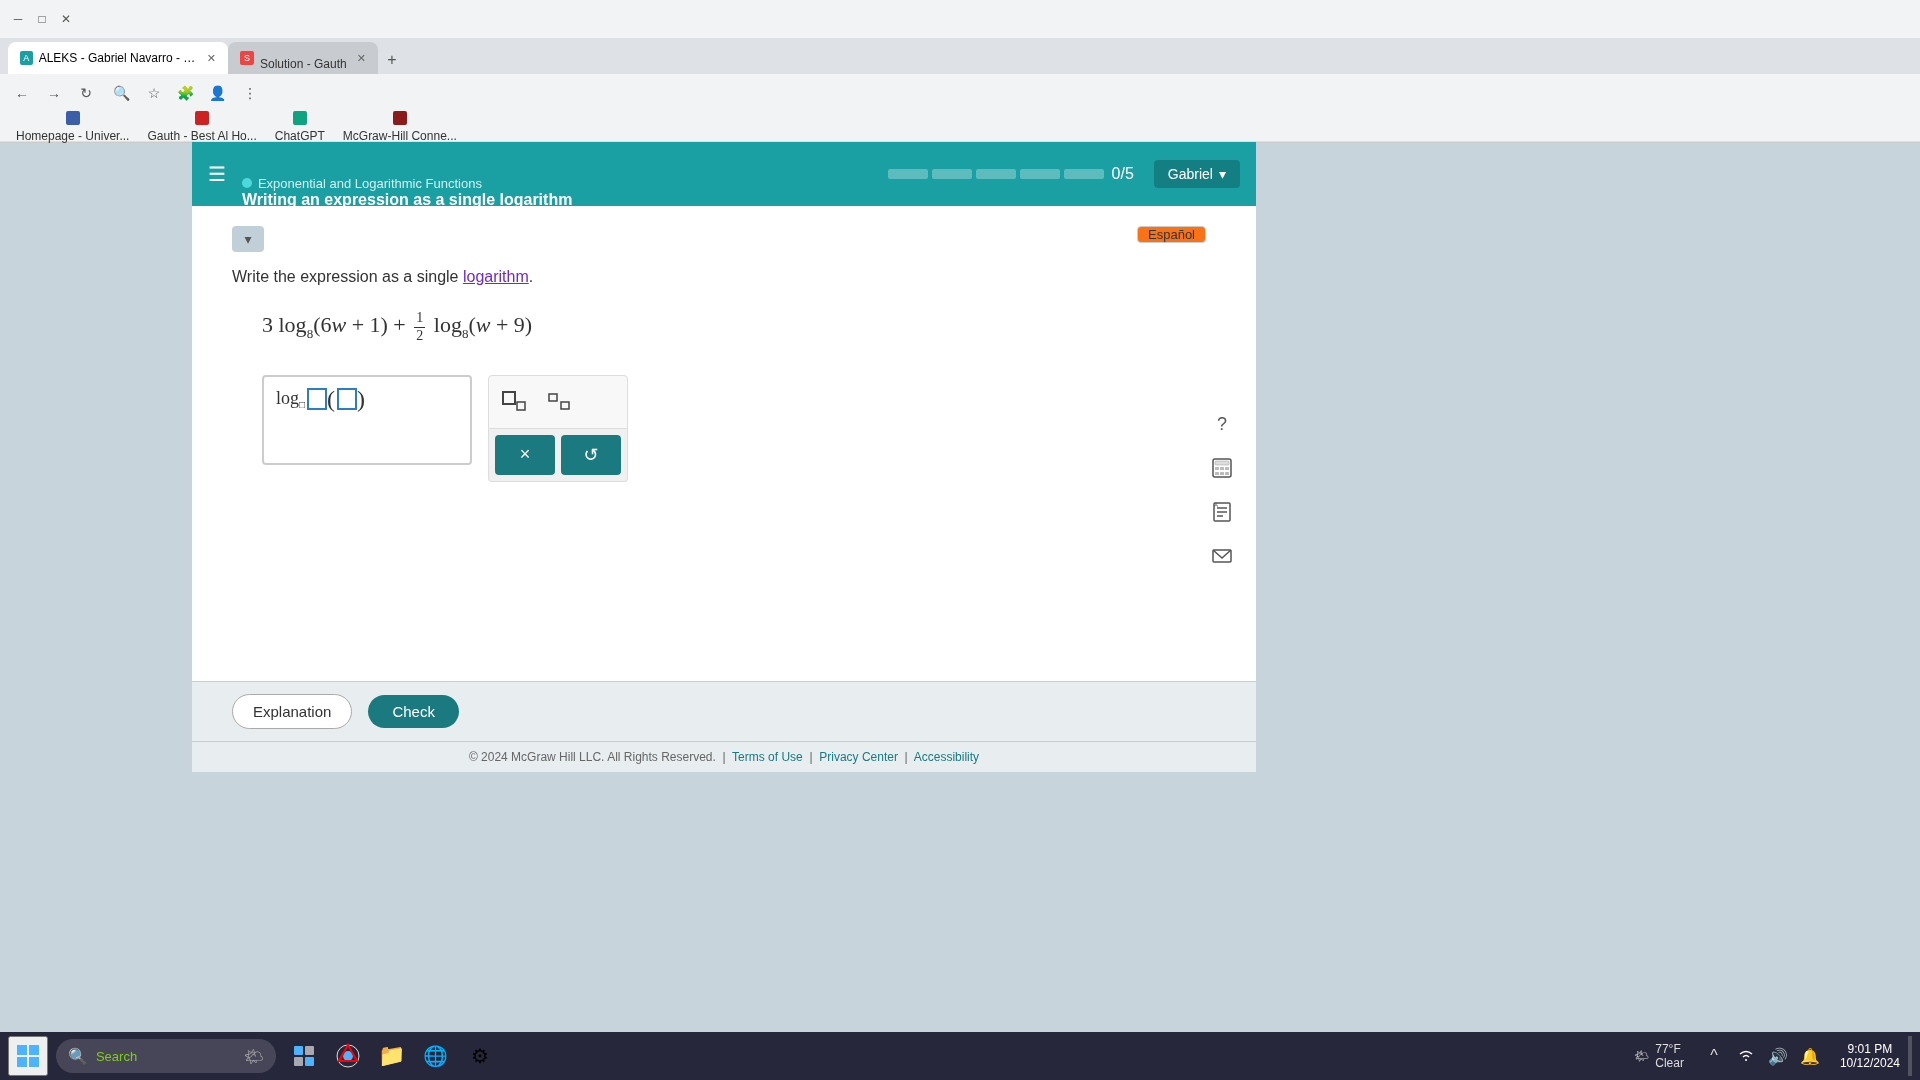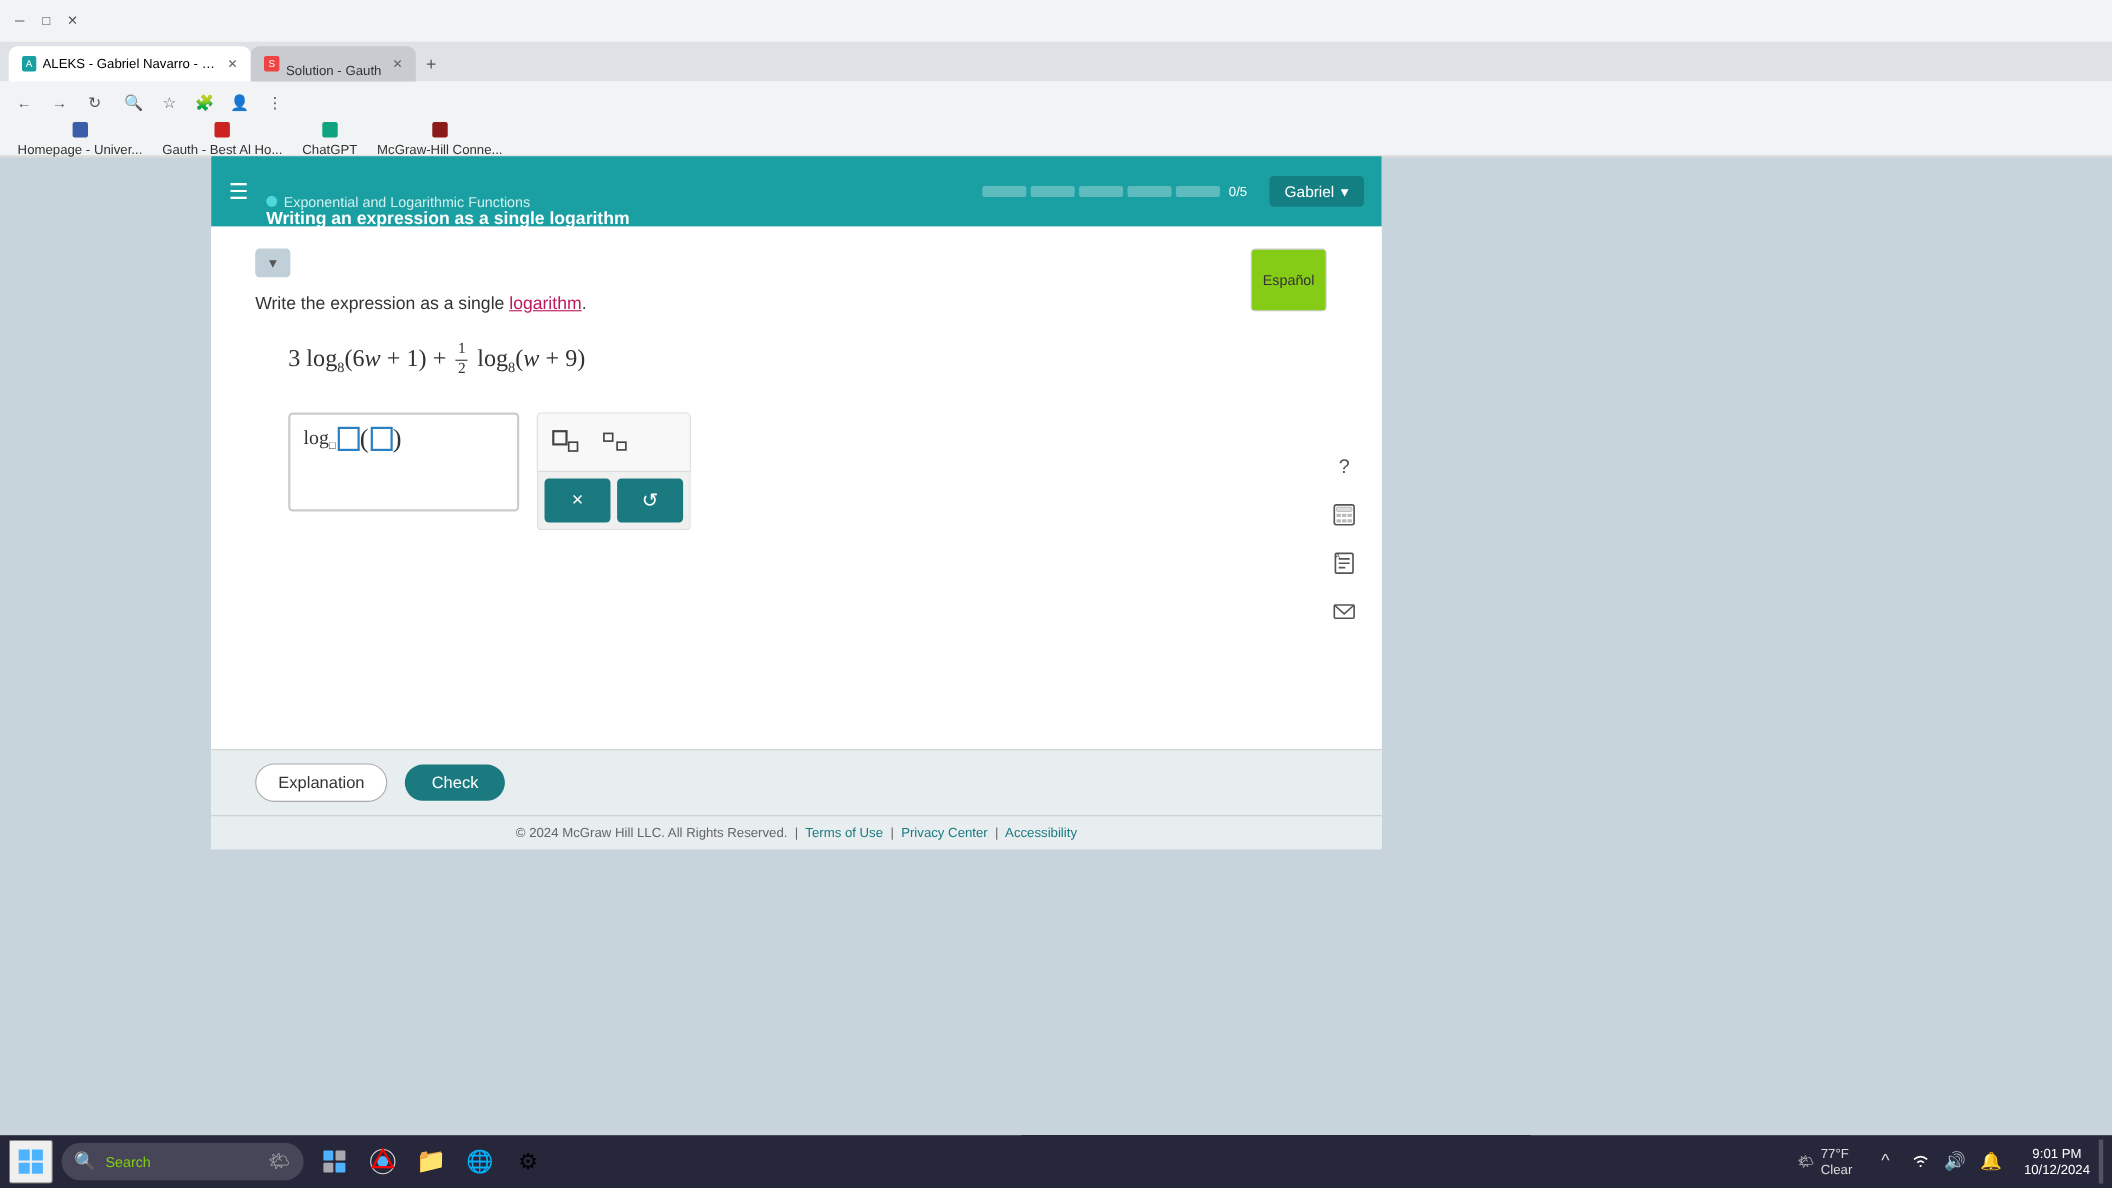--- a/index.html
+++ b/index.html
@@ -192,21 +192,21 @@
     .progress-bar {
       display: flex; gap: 4px;
     }
     .progress-segment {
       width: 40px; height: 10px;
       border-radius: 2px;
       background: rgba(255,255,255,0.3);
     }
     .progress-text {
       color: #fff;
-      font-size: 12px;
+      font-size: 16px;
     }
     .user-btn {
       background: rgba(0,0,0,0.2);
       border: none;
       color: #fff;
       padding: 6px 14px;
       border-radius: 4px;
       cursor: pointer;
       font-size: 14px;
       display: flex; align-items: center; gap: 6px;
@@ -227,36 +227,36 @@
       cursor: pointer;
       display: flex; align-items: center; justify-content: center;
       font-size: 14px; color: #555;
       margin-bottom: 16px;
     }
 
     .espanol-btn {
       position: absolute;
       top: 20px;
       right: 50px;
-      background: #84cc16;
+      background: #f97316;
       border: 1px solid #ccc;
       border-radius: 4px;
-      padding: 20px 10px;
+      padding: 0 10px;
       font-size: 13px;
       cursor: pointer;
       color: #333;
     }
 
     .problem-instruction {
       font-size: 16px;
       color: #333;
       margin-bottom: 24px;
     }
     .problem-instruction a {
-      color: #be185d;
+      color: #6d28d9;
       text-decoration: underline;
     }
 
     .math-expression {
       font-size: 22px;
       color: #333;
       margin-left: 30px;
       margin-bottom: 30px;
       font-family: 'Times New Roman', Times, serif;
     }

